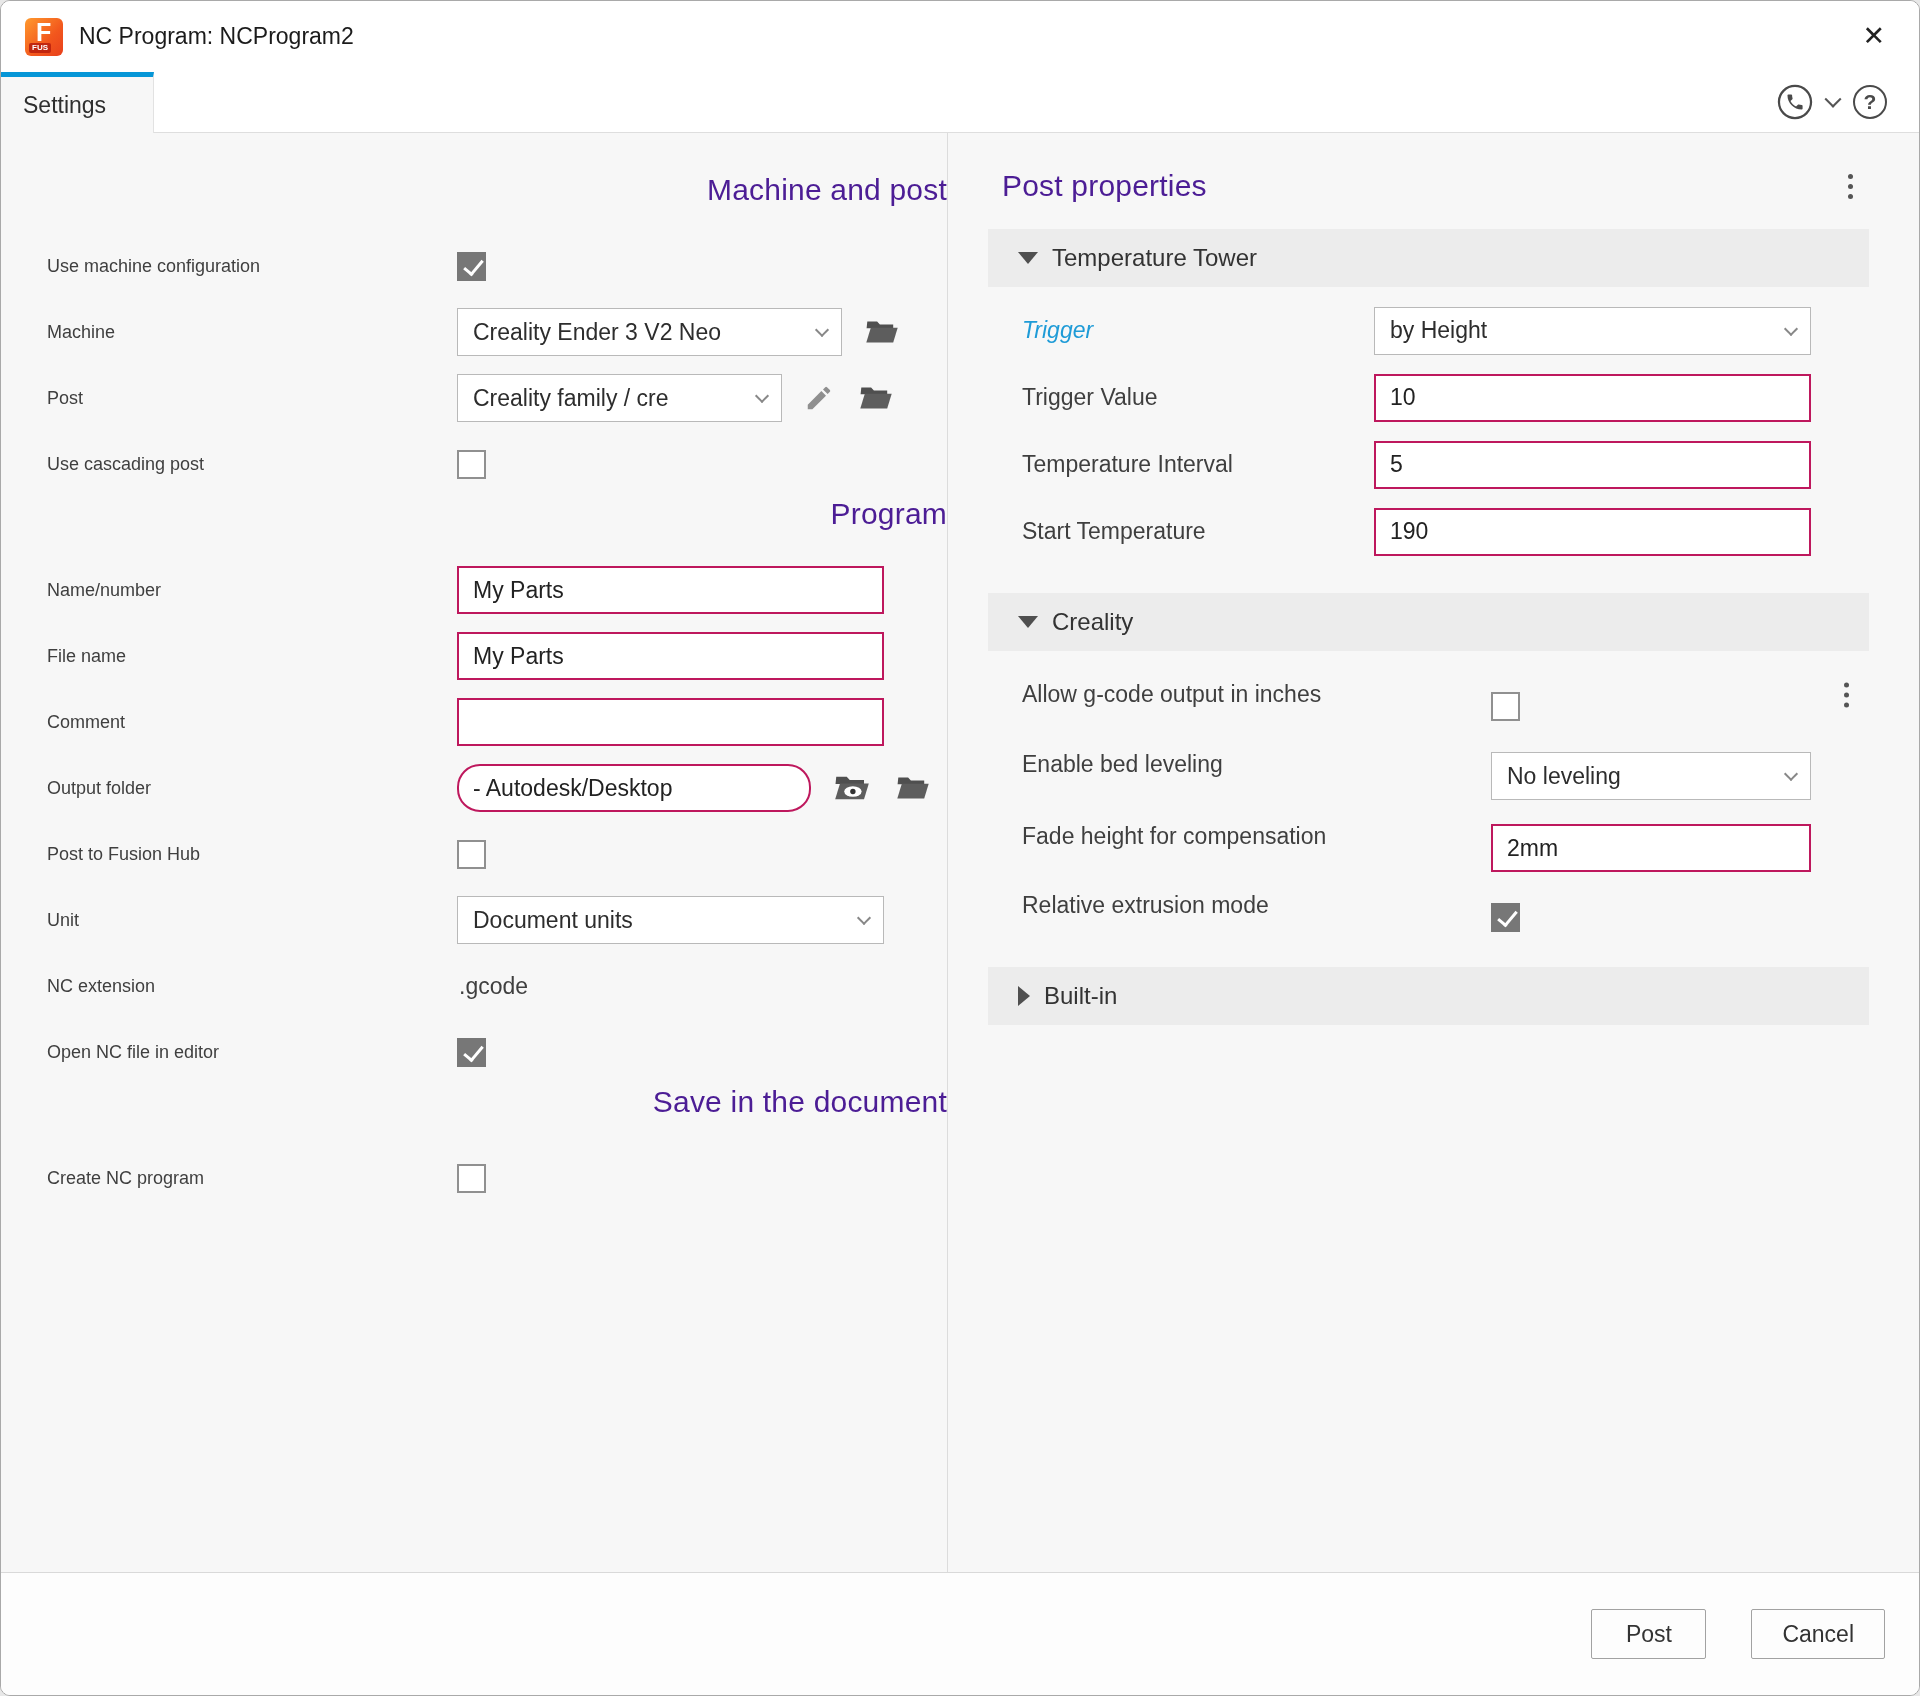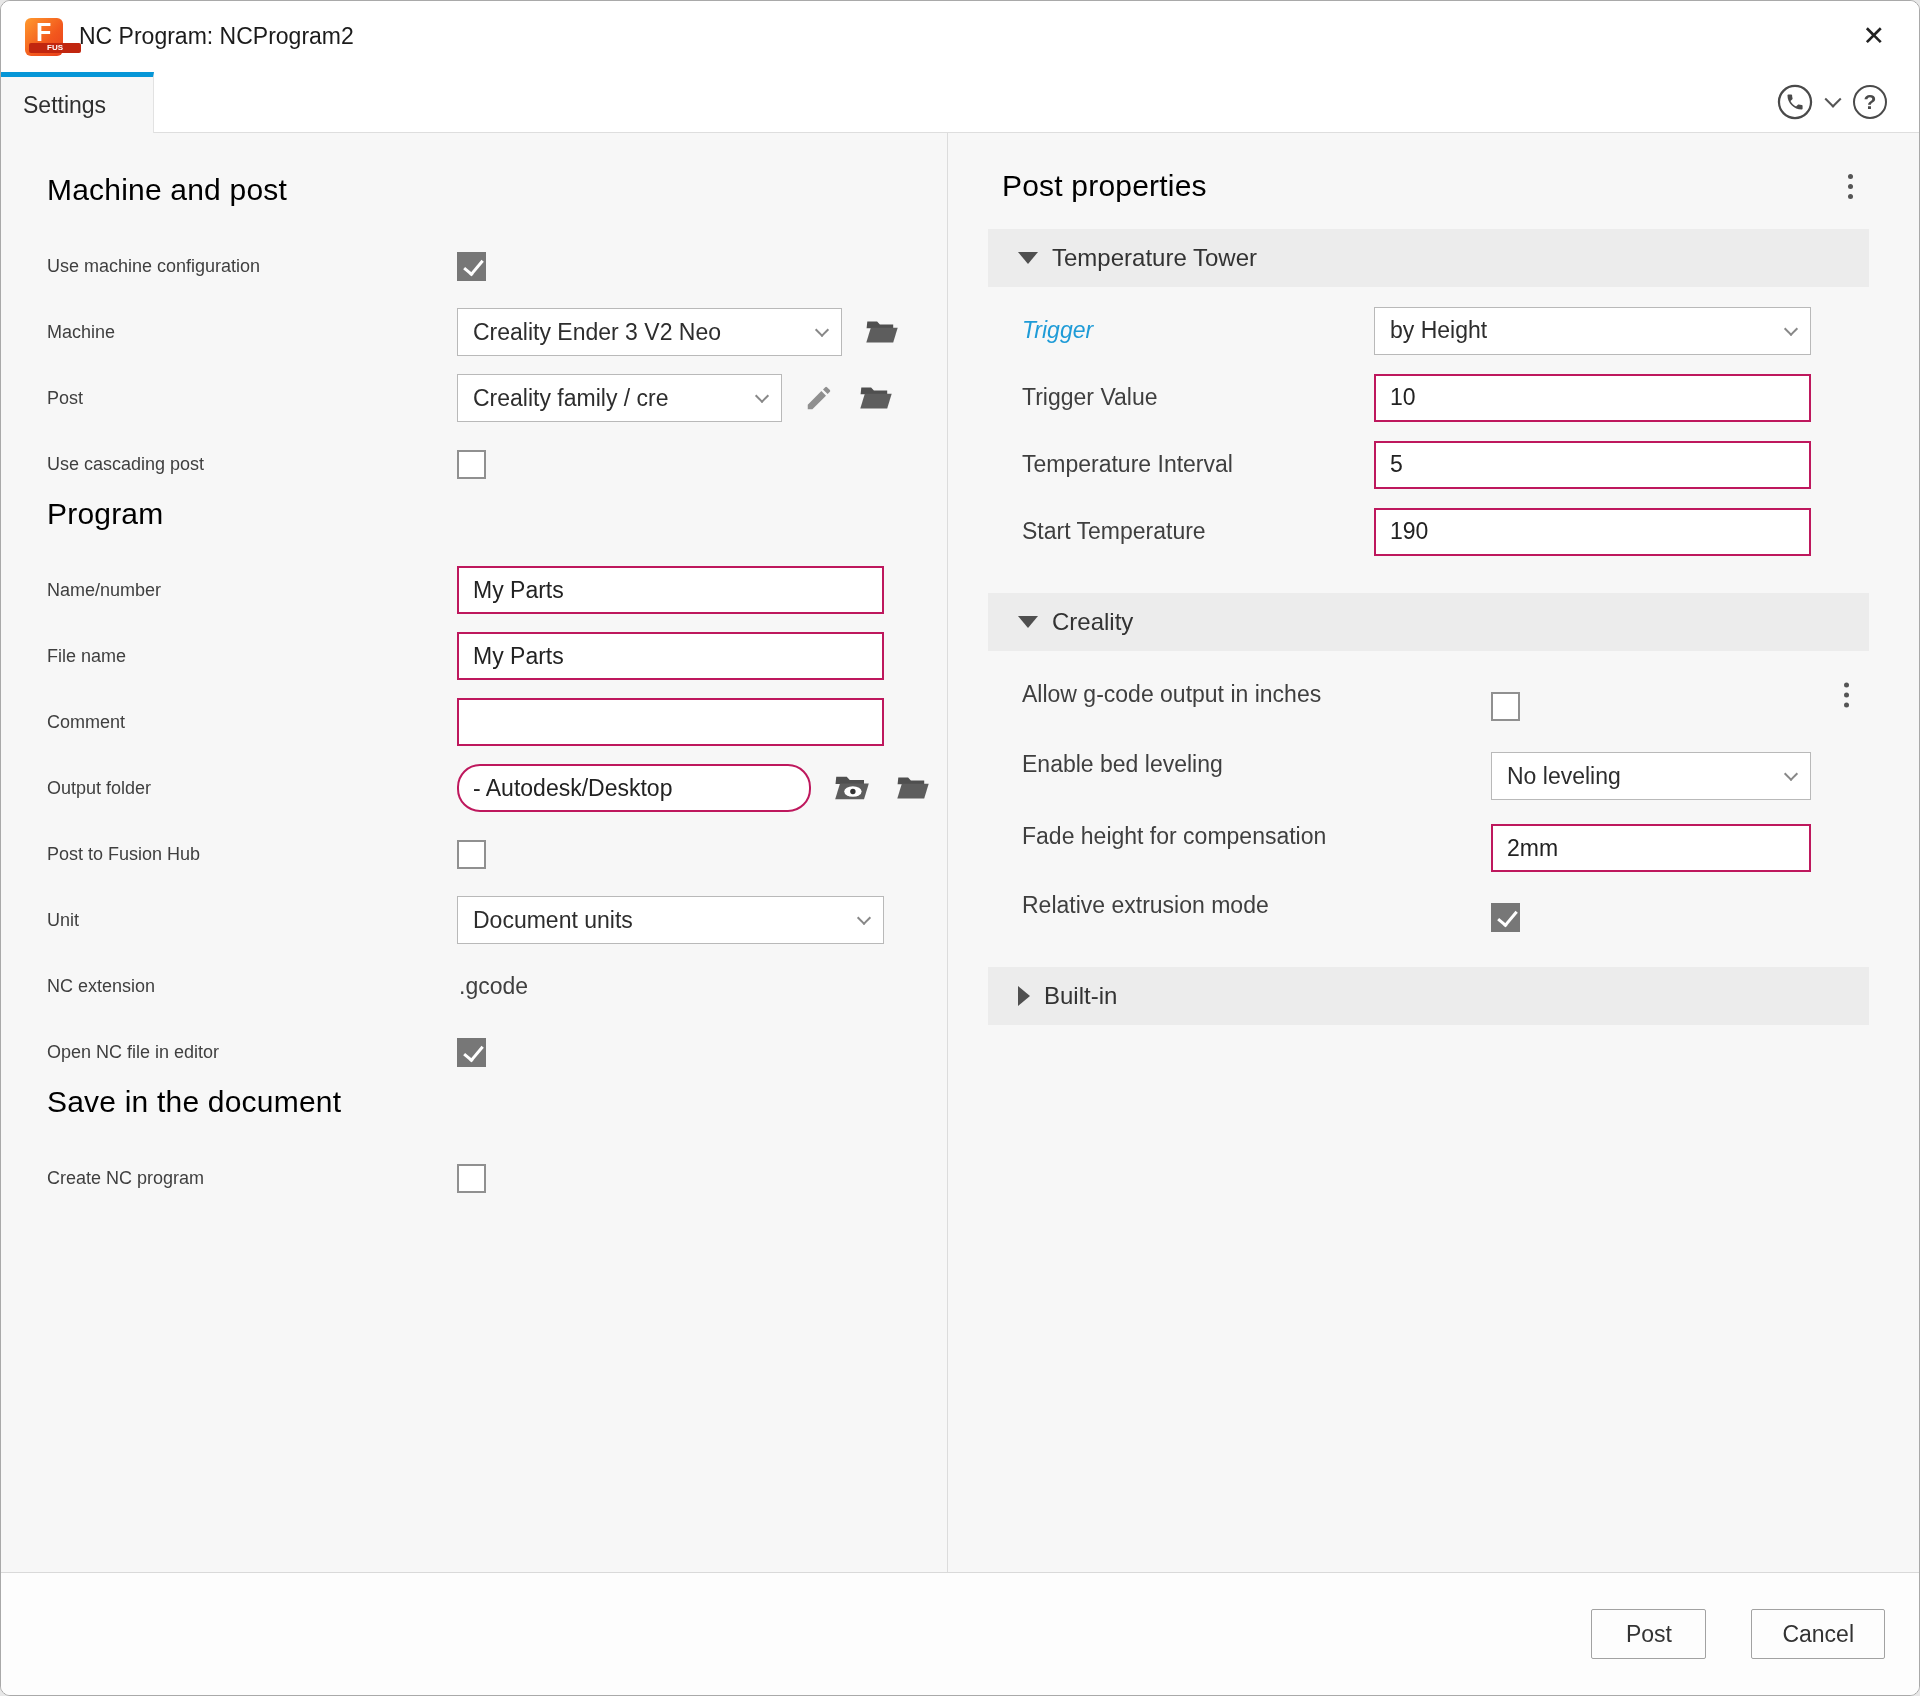--- a/index.html
+++ b/index.html
@@ -15,37 +15,37 @@
     border: 1px solid #a9a9a9;
     border-radius: 10px;
     overflow: hidden;
     display: flex; flex-direction: column;
   }
 
   
   .titlebar { height: 71px; flex: none; display: flex; align-items: center; padding: 0 28px 0 24px; background: #fff; }
   .app-icon { width: 38px; height: 38px; border-radius: 6px; background: linear-gradient(135deg, #ff9a2e 0%, #f2571d 60%, #e8401c 100%); position: relative; margin-right: 16px; flex: none; }
   .app-icon .f { position: absolute; top: 2px; left: 11px; color: #fff; font-weight: bold; font-size: 25px; line-height: 1; }
-  .app-icon .fus { position: absolute; bottom: 3px; left: 4px; background: #c1260f; color: #fff; font-size: 8px; line-height: 10px; padding: 0 18px; border-radius: 2px; font-weight: bold; }
+  .app-icon .fus { position: absolute; bottom: 3px; left: 4px; background: #c1260f; color: #fff; font-size: 8px; line-height: 10px; padding: 0 3px; border-radius: 2px; font-weight: bold; }
   .title { font-size: 23px; color: #1b1b1b; }
   .close-btn { margin-left: auto; font-size: 27px; color: #222; background: none; border: none; cursor: pointer; line-height: 1; padding: 4px 6px; font-family: inherit; }
 
   
   .tabbar { height: 61px; flex: none; display: flex; align-items: stretch; background: #fff; border-bottom: 1px solid #dedede; }
   .tab { width: 153px; border-top: 5px solid #0696d7; border-right: 1px solid #e2e2e2; display: flex; align-items: center; padding-left: 22px; font-size: 23px; color: #2f2f2f; background: #f7f7f7; margin-bottom: -1px; cursor: pointer; }
   .tab-actions { margin-left: auto; display: flex; align-items: center; gap: 10px; padding-right: 30px; }
   .icon-btn { background: none; border: none; cursor: pointer; display: flex; align-items: center; justify-content: center; padding: 2px; }
   .circle-help { width: 34px; height: 34px; border: 2px solid #4a4a4a; border-radius: 50%; display: flex; align-items: center; justify-content: center; font-size: 21px; color: #4a4a4a; font-weight: bold; }
   .chev-glyph { width: 12px; height: 12px; border-right: 2.5px solid #555; border-bottom: 2.5px solid #555; transform: rotate(45deg) translate(-2px,-2px); display: inline-block; }
 
   
   .content { flex: 1; display: flex; background: #f7f7f7; overflow: hidden; }
   .left-panel { width: 947px; flex: none; padding: 40px 0 0 46px; border-right: 1px solid #dcdcdc; }
   .right-panel { flex: 1; padding: 36px 50px 0 40px; }
-  h2.section { font-size: 30px; font-weight: 400; color: #000000; margin: 0 0 26px; letter-spacing: .2px; }
+  h2.section { font-size: 30px; font-weight: 400; color: #4c1d95; margin: 0 0 26px; letter-spacing: .2px; text-align: right; }
   .gap-top { margin-top: 58px; }
 
   .lrow { display: flex; align-items: center; min-height: 66px; }
   .lrow .label { width: 410px; flex: none; font-size: 18px; color: #3f3f3f; }
   .controls { display: flex; align-items: center; gap: 20px; }
 
   .checkbox { width: 29px; height: 29px; border: 2px solid #909090; background: #fff; position: relative; display: inline-block; cursor: pointer; flex: none; }
   .checkbox.checked { background: #777; border-color: #777; }
   .checkbox.checked::after { content: ""; position: absolute; left: 9px; top: 2px; width: 8px; height: 16px; border: solid #fff; border-width: 0 3px 3px 0; transform: rotate(40deg); }
 

